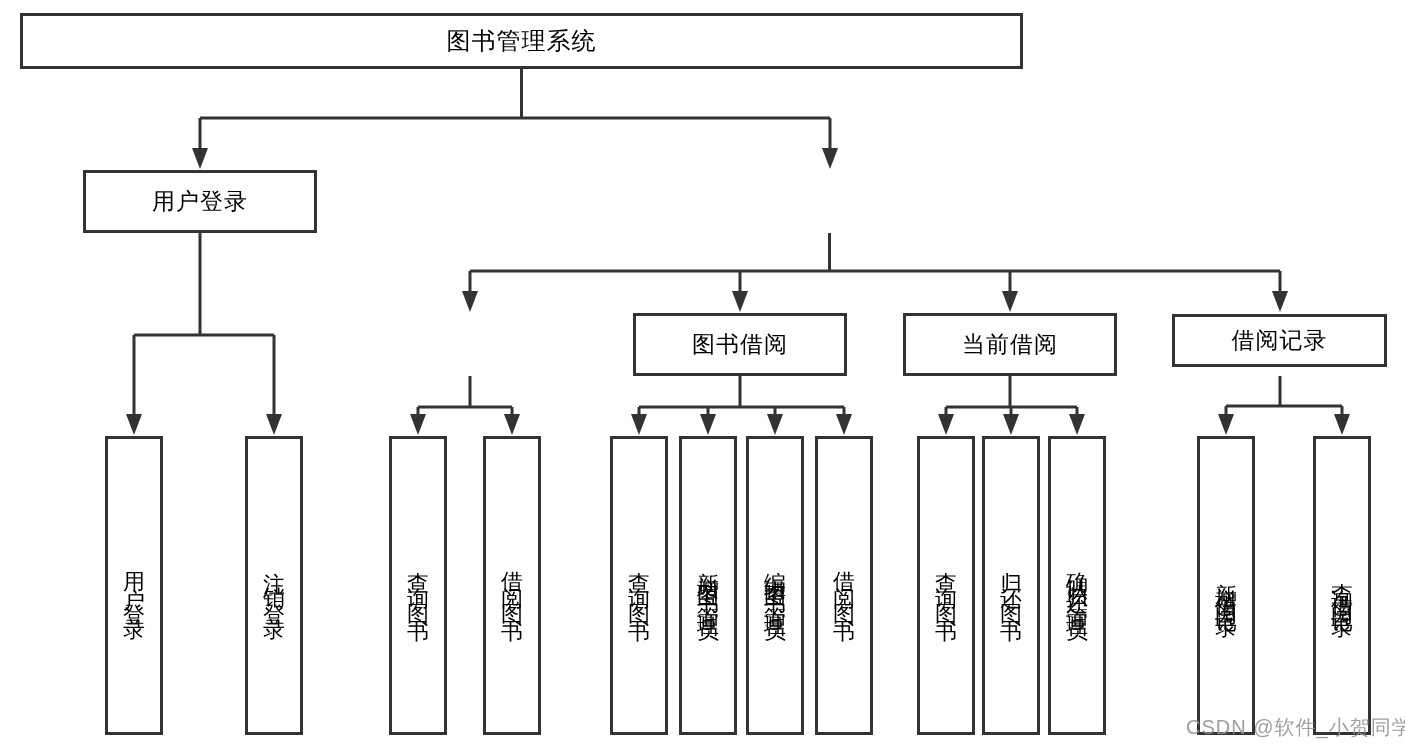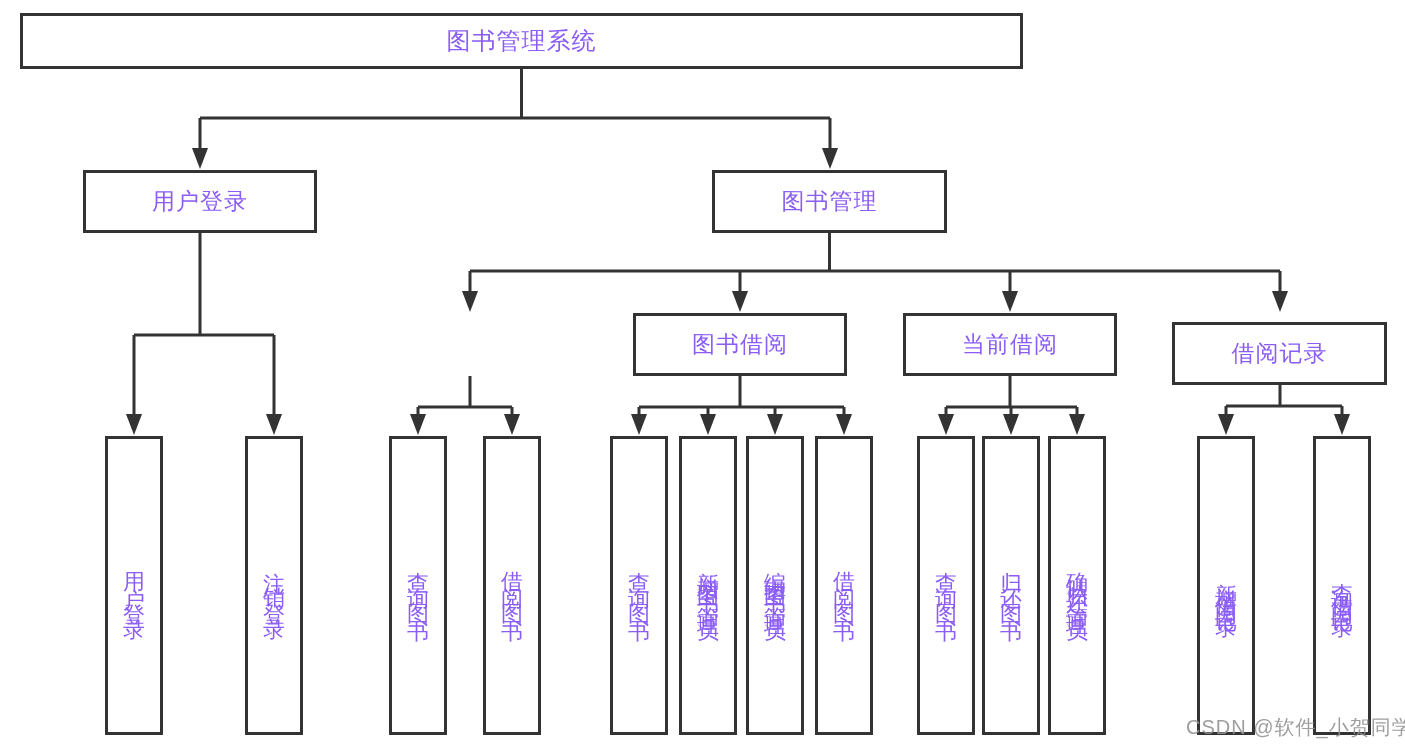--- a/index.html
+++ b/index.html
@@ -13,21 +13,21 @@
     overflow: hidden;
   }
   .connectors { position: absolute; left: 0; top: 0; z-index: 0; }
   .node {
     position: absolute;
     background: #ffffff;
     border: 3px solid #333333;
     display: flex;
     align-items: center;
     justify-content: center;
-    color: #8b5cf6;
+    color: #000000;
     z-index: 1;
   }
   .hlabel { font-size: 23px; letter-spacing: 1px; white-space: nowrap; }
   .root .hlabel { font-size: 24px; }
   .leaf { width: 58px; height: 299px; }
   .vtext {
     writing-mode: vertical-lr;
     text-orientation: mixed;
     font-size: 22px;
     line-height: 1;
@@ -82,31 +82,28 @@
     </g>
   </svg>
 
   <div class="node root" style="left:20px; top:13px; width:1003px; height:56px">
     <span class="hlabel">图书管理系统</span>
   </div>
 
   <div class="node" style="left:83px; top:170px; width:234px; height:63px">
     <span class="hlabel">用户登录</span>
   </div>
-  <div class="node" style="left:712px; top:170px; width:235px; height:63px">
-    <span class="hlabel">图书管理</span>
-  </div>
 
   <div class="node" style="left:903px; top:313px; width:214px; height:63px">
     <span class="hlabel">当前借阅</span>
   </div>
   <div class="node" style="left:633px; top:313px; width:214px; height:63px">
     <span class="hlabel">图书借阅</span>
   </div>
-  <div class="node" style="left:1172px; top:322px; width:215px; height:63px">
+  <div class="node" style="left:1172px; top:314px; width:215px; height:53px">
     <span class="hlabel">借阅记录</span>
   </div>
 
   <div class="node leaf" style="left:105px; top:436px">
     <span class="vtext" style="letter-spacing: 16px;">用户登录</span>
   </div>
   <div class="node leaf" style="left:245px; top:436px">
     <span class="vtext" style="letter-spacing: 16px;">注销登录</span>
   </div>
 

